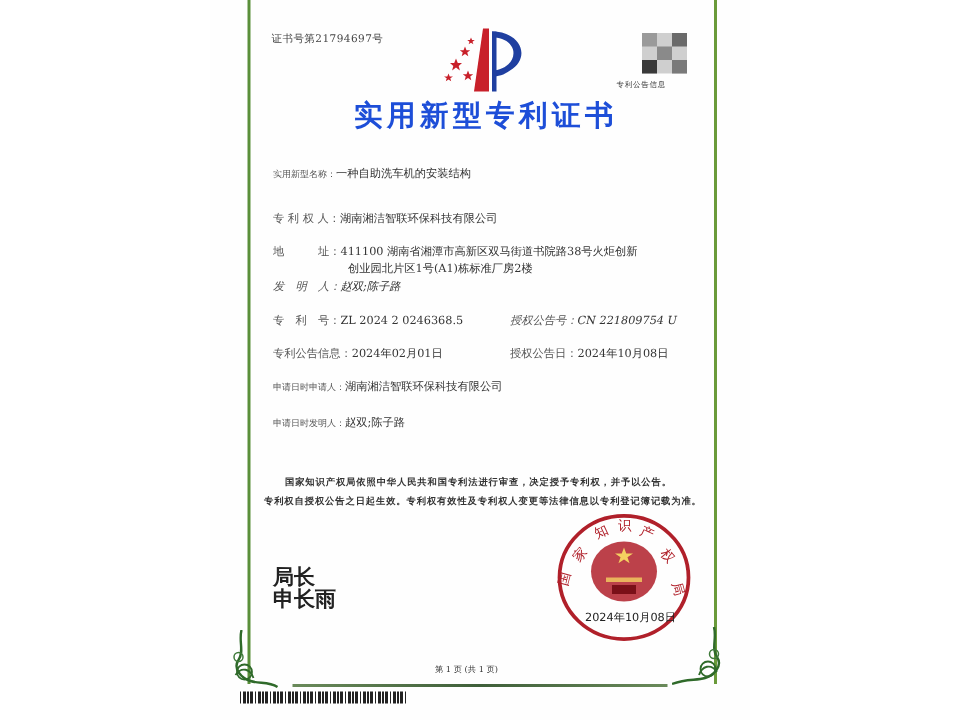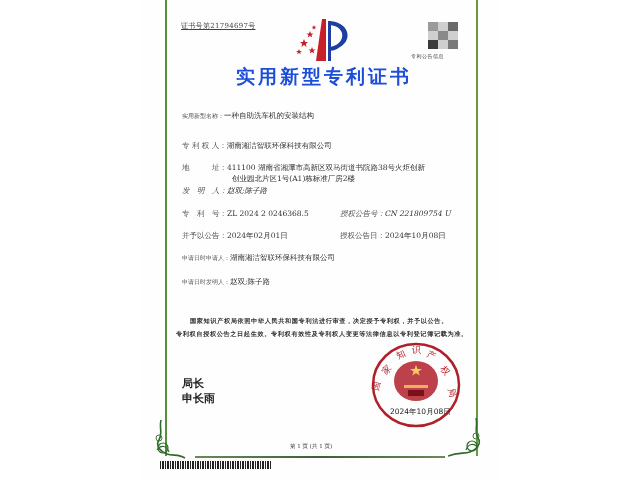--- a/index.html
+++ b/index.html
@@ -12,31 +12,31 @@
   }
   .vline-left { position:absolute; left:165px; top:0; width:2px; height:456px; background:#5a8f3a; }
   .vline-right { position:absolute; left:476px; top:0; width:2px; height:456px; background:#6a9a3a; }
   .hline-bottom {
     position:absolute; left:195px; top:456px; width:250px; height:2px;
     background:linear-gradient(to right,#6a8a5a,#3f5f3a,#6a8a5a);
   }
   .corner { position:absolute; width:34px; height:40px; }
   .corner-left { left:153px; top:420px; }
   .corner-right { left:448px; top:418px; }
-  .cert-no { position:absolute; left:181px; top:21px; font-size:7px; color:#444; letter-spacing:0.3px;text-decoration:underline; }
+  .cert-no { position:absolute; left:181px; top:21px; font-size:7px; color:#444; letter-spacing:0.3px; }
   .logo { position:absolute; left:290px; top:17px; width:70px; height:46px; }
   .qr { position:absolute; left:428px; top:22px; width:30px; height:27px; }
   .qr div { position:absolute; }
   .qr-label { position:absolute; left:411px; top:53px; font-size:5px; color:#333; letter-spacing:0.5px; }
   .title { position:absolute; left:236px; top:64px; font-size:19px; font-weight:bold; letter-spacing:3px; color:#1d4ed8; }
   .row { position:absolute; font-size:7.5px; color:#333; white-space:nowrap; }
   .row .lbl { color:#555;margin-top:32px; }
   .small-lbl { font-size:6px; color:#666; }
   .stmt { position:absolute; font-size:6.2px; color:#333; white-space:nowrap; font-weight:bold; letter-spacing:0.6px; }
-  .sig { position:absolute; left:182px; font-size:11px; font-weight:bold; color:#222; }
+  .sig { position:absolute; left:182px; font-size:14px; font-weight:bold; color:#222; }
   .seal { position:absolute; left:370px; top:341px; width:92px; height:88px; }
   .footer { position:absolute; left:290px; top:443px; font-size:5.5px; color:#333; }
   .barcode { position:absolute; left:160px; top:461px; width:112px; height:8px;
     background:repeating-linear-gradient(to right,#222 0,#222 1px,#fff 1px,#fff 2px,#222 2px,#222 4px,#fff 4px,#fff 5px);
   }
 </style>
 </head>
 <body>
 
 <div class="page"></div>
@@ -95,21 +95,21 @@
 <div class="row" style="left:182px;top:186px;font-style:italic;">
   <span class="lbl">发　明　人：</span><span>赵双;陈子路</span>
 </div>
 <div class="row" style="left:182px;top:209px;">
   <span class="lbl">专　利　号：</span><span>ZL 2024 2 0246368.5</span>
 </div>
 <div class="row" style="left:340px;top:209px;font-style:italic;">
   <span class="lbl">授权公告号：</span><span>CN 221809754 U</span>
 </div>
 <div class="row" style="left:182px;top:231px;">
-  <span class="lbl">并予以公告：</span><span>2024年02月01日</span>
+  <span class="lbl">专利公告信息：</span><span>2024年02月01日</span>
 </div>
 <div class="row" style="left:340px;top:231px;">
   <span class="lbl">授权公告日：</span><span>2024年10月08日</span>
 </div>
 <div class="row" style="left:182px;top:253px;">
   <span class="lbl small-lbl">申请日时申请人：</span><span>湖南湘洁智联环保科技有限公司</span>
 </div>
 <div class="row" style="left:182px;top:277px;">
   <span class="lbl small-lbl">申请日时发明人：</span><span>赵双;陈子路</span>
 </div>

